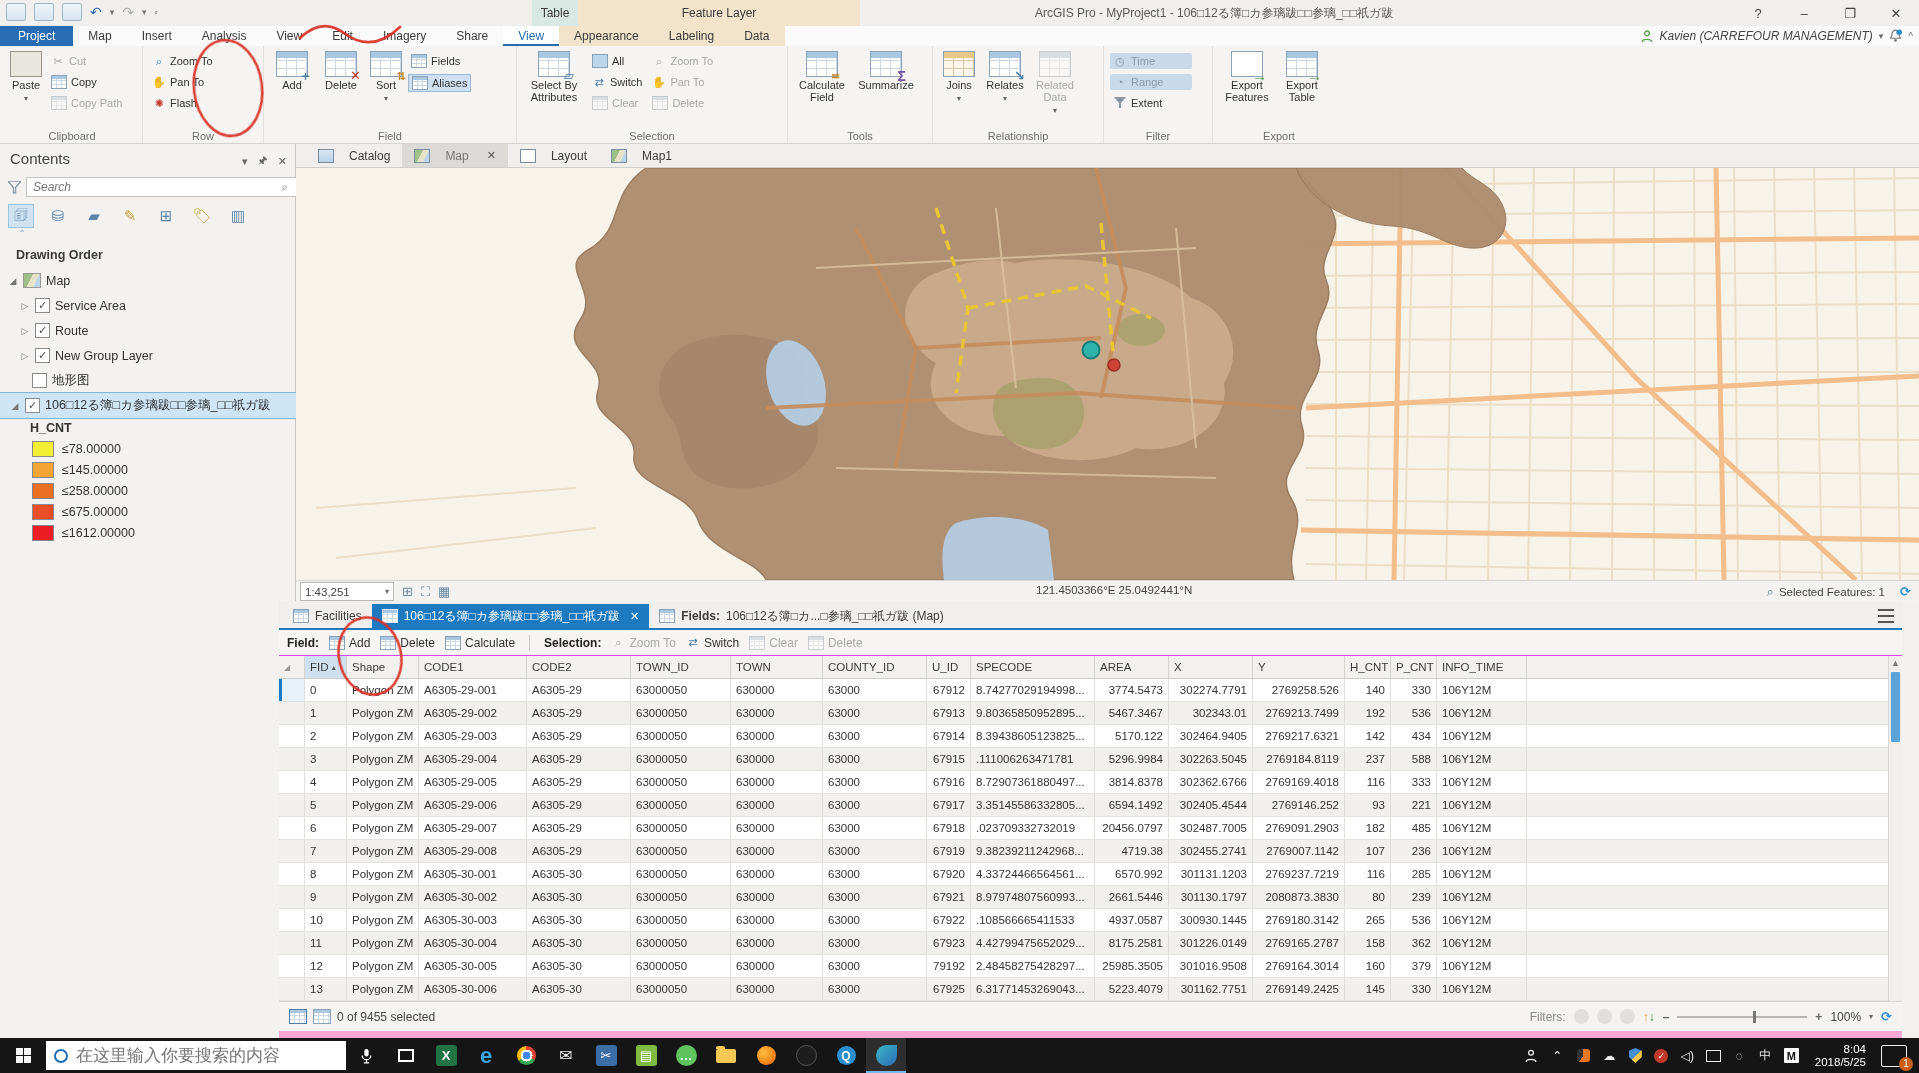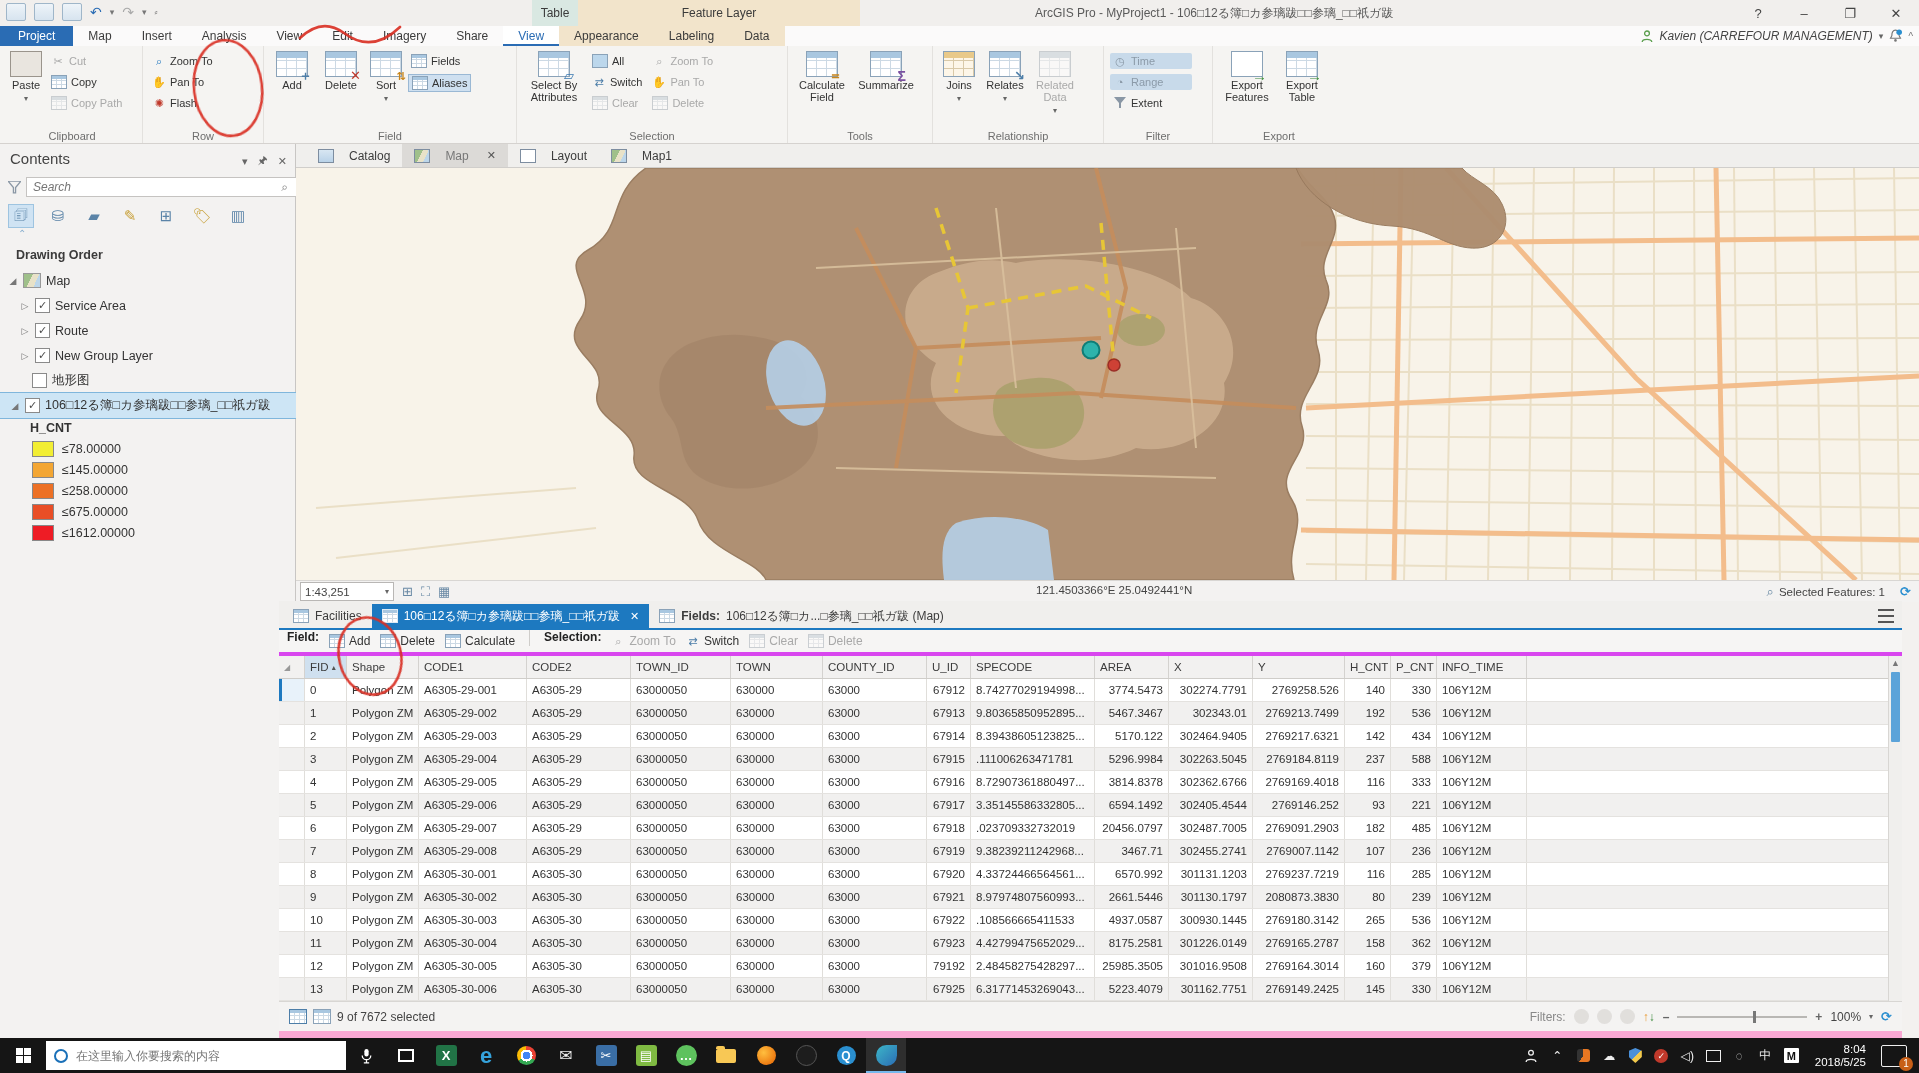--- a/index.html
+++ b/index.html
@@ -88,21 +88,21 @@
   .refresh{color:#2a8fd0;font-weight:bold;font-size:13px;}
   
   #tablepanel{left:279px;top:601px;width:1623px;height:437px;background:#f9a8d4;}
   #ttabs{left:0;top:0;width:1623px;height:29px;background:#f0efed;display:flex;align-items:flex-end;padding-left:4px;box-sizing:border-box;border-bottom:2px solid #1d79c0;}
   .ttab{height:24px;display:flex;align-items:center;gap:6px;padding:0 10px;font-size:12px;color:#3c3c3c;background:#f0efed;}
   .ttab.active{background:#1d79c0;color:#fff;}
   .ttab.active .sic{border-color:#dce9f4;}
   .ttab .x{font-size:11px;margin-left:4px;}
   #tmenu{position:absolute;right:8px;top:8px;width:16px;height:14px;display:flex;flex-direction:column;justify-content:space-between;}
   #tmenu i{height:2px;background:#555;}
-  #ttools{left:0;top:29px;width:1623px;height:26px;background:#f6f5f4;border-bottom:4px solid #d946ef;display:flex;gap:10px;padding-left:8px;box-sizing:border-box;font-size:12px;}
+  #ttools{left:0;top:29px;width:1623px;height:26px;background:#f6f5f4;border-bottom:1px solid #d946ef;display:flex;align-items:center;gap:10px;padding-left:8px;box-sizing:border-box;font-size:12px;}
   .tt-label{font-weight:bold;color:#222;}
   .ttbtn{display:flex;align-items:center;gap:4px;}
   .vsep{width:1px;height:16px;background:#cfcdca;margin:0 4px;}
   #thead{left:0;top:55px;width:1609px;height:23px;display:flex;background:#f2f1f0;border-bottom:1px solid #cfcdc9;box-sizing:border-box;font-size:11.5px;color:#3c3c3c;}
   .hcell{display:flex;align-items:center;padding:0 5px;border-right:1px solid #d4d2cf;box-sizing:border-box;white-space:nowrap;overflow:hidden;}
   .hcell.fid{background:#cfe0ef;}
   #tbody{left:0;top:78px;width:1609px;height:322px;overflow:hidden;font-size:11.5px;}
   .trow{display:flex;height:23px;border-bottom:1px solid #e4e2df;box-sizing:border-box;background:#fff;}
   .trow.alt{background:#f1f0ef;}
   .tcell{display:flex;align-items:center;padding:0 5px;border-right:1px solid #e0deda;box-sizing:border-box;white-space:nowrap;overflow:hidden;}
@@ -124,21 +124,21 @@
   .slider{width:130px;height:2px;background:#b9b7b4;position:relative;}
   .slider .knob{position:absolute;left:58%;top:-5px;width:3px;height:12px;background:#777;}
   .sortic{font-size:12px;font-weight:bold;}
   
   #taskbar{left:0;top:1038px;width:1919px;height:35px;background:#151515;display:flex;align-items:center;color:#fff;}
   #start{width:46px;height:35px;display:flex;align-items:center;justify-content:center;}
   .winlogo{display:grid;grid-template-columns:7px 7px;grid-template-rows:7px 7px;gap:1px;}
   .winlogo i{background:#fff;}
   #tsearch{width:300px;height:29px;background:#fff;display:flex;align-items:center;gap:6px;padding:0 8px;box-sizing:border-box;}
   #tsearch .ring{width:14px;height:14px;border:2px solid #1a70b8;border-radius:50%;box-sizing:border-box;}
-  #tsearch input{border:none;outline:none;flex:1;font-size:12px;color:#555;background:transparent;}
+  #tsearch input{border:none;outline:none;flex:1;font-size:17px;color:#555;background:transparent;}
   .tbic{width:40px;height:35px;display:flex;align-items:center;justify-content:center;font-size:15px;}
   .sq{width:21px;height:21px;display:flex;align-items:center;justify-content:center;border-radius:3px;color:#fff;font-weight:bold;font-size:13px;}
   .circ{width:19px;height:19px;border-radius:50%;}
   .tbic.running{background:#2e2e2e;box-shadow:inset 0 -2px 0 #76b9ed;}
   .folder{width:20px;height:14px;background:#f8c855;border-radius:2px;position:relative;}
   .folder:before{content:"";position:absolute;left:0;top:-3px;width:9px;height:3px;background:#f8c855;border-radius:2px 2px 0 0;}
   #tray{margin-left:auto;display:flex;align-items:center;gap:9px;padding-right:8px;}
   .tric{width:17px;height:17px;display:flex;align-items:center;justify-content:center;font-size:12px;color:#eee;}
   .shield{width:13px;height:15px;background:linear-gradient(135deg,#4a90d9 0 50%,#f2c94c 50%);clip-path:polygon(50% 0,100% 18%,100% 60%,50% 100%,0 60%,0 18%);}
   #clock{text-align:right;font-size:11.5px;line-height:13px;margin:0 6px;}
@@ -802,21 +802,21 @@
           <div class="tcell w-sel"></div>
           <div class="tcell w0">7</div>
           <div class="tcell w1">Polygon ZM</div>
           <div class="tcell w2">A6305-29-008</div>
           <div class="tcell w3">A6305-29</div>
           <div class="tcell w4">63000050</div>
           <div class="tcell w5">630000</div>
           <div class="tcell w6">63000</div>
           <div class="tcell w7 r">67919</div>
           <div class="tcell w8">9.38239211242968...</div>
-          <div class="tcell w9 r">3467.71</div>
+          <div class="tcell w9 r">4719.38</div>
           <div class="tcell w10 r">302455.2741</div>
           <div class="tcell w11 r">2769007.1142</div>
           <div class="tcell w12 r">107</div>
           <div class="tcell w13 r">236</div>
           <div class="tcell w14">106Y12M</div>
           <div class="tcell wfill"></div>
         </div>
         <div class="trow">
           <div class="tcell w-sel"></div>
           <div class="tcell w0">8</div>
@@ -934,21 +934,21 @@
       </div>
 
     <div id="vscroll" class="abs">
       <span id="vup">▲</span>
       <div id="vthumb"></div>
     </div>
 
     <div id="tstatus" class="abs">
       <span class="sic stic" style="border-color:#4d7ea8;"></span>
       <span class="sic stic"></span>
-      <span>9 of 7672 selected</span>
+      <span>0 of 9455 selected</span>
       <div class="right">
         <span style="color:#888;">Filters:</span>
         <span class="fdot"></span>
         <span class="fdot"></span>
         <span class="fdot"></span>
         <span class="sortic"><span style="color:#e8972e;">↑</span><span style="color:#3a8a3a;">↓</span></span>
         <span style="color:#666;font-weight:bold;">–</span>
         <div class="slider">
             <div class="knob"></div>
           </div>

